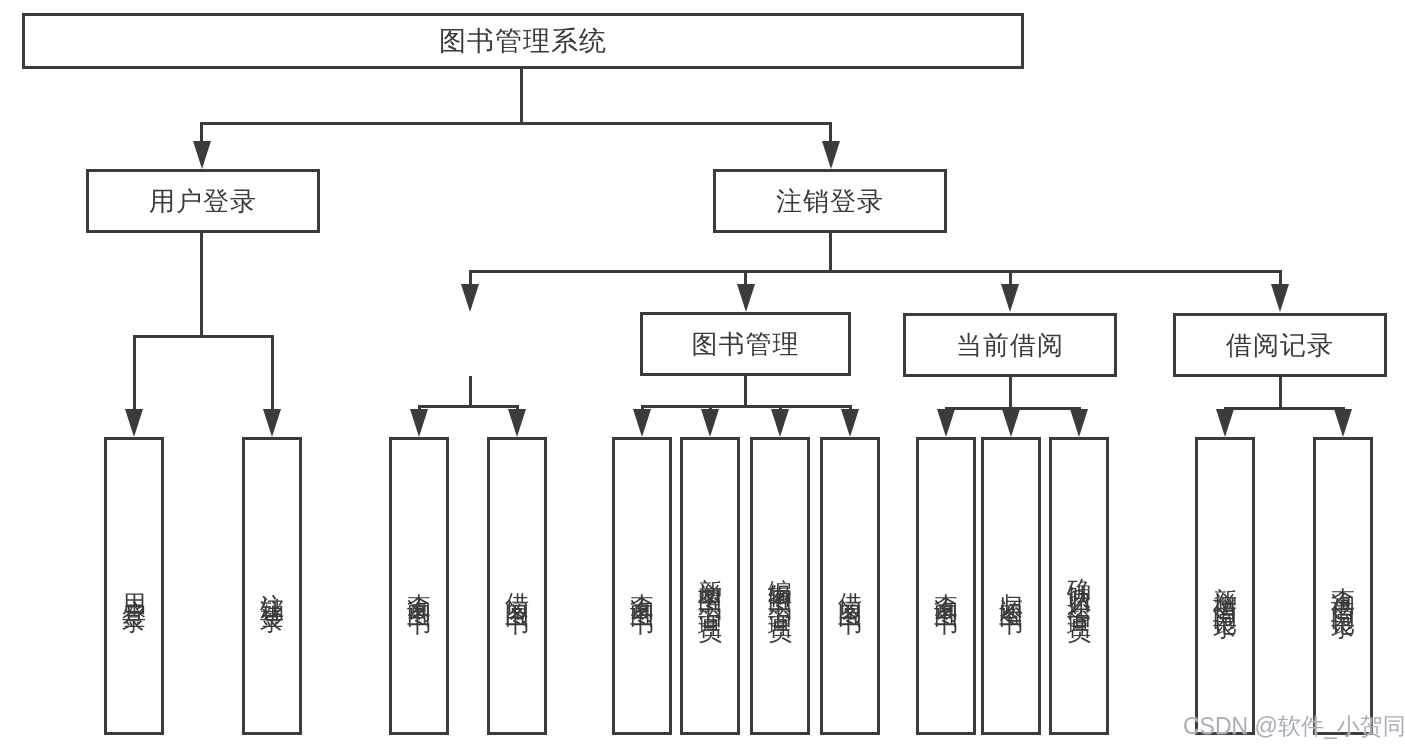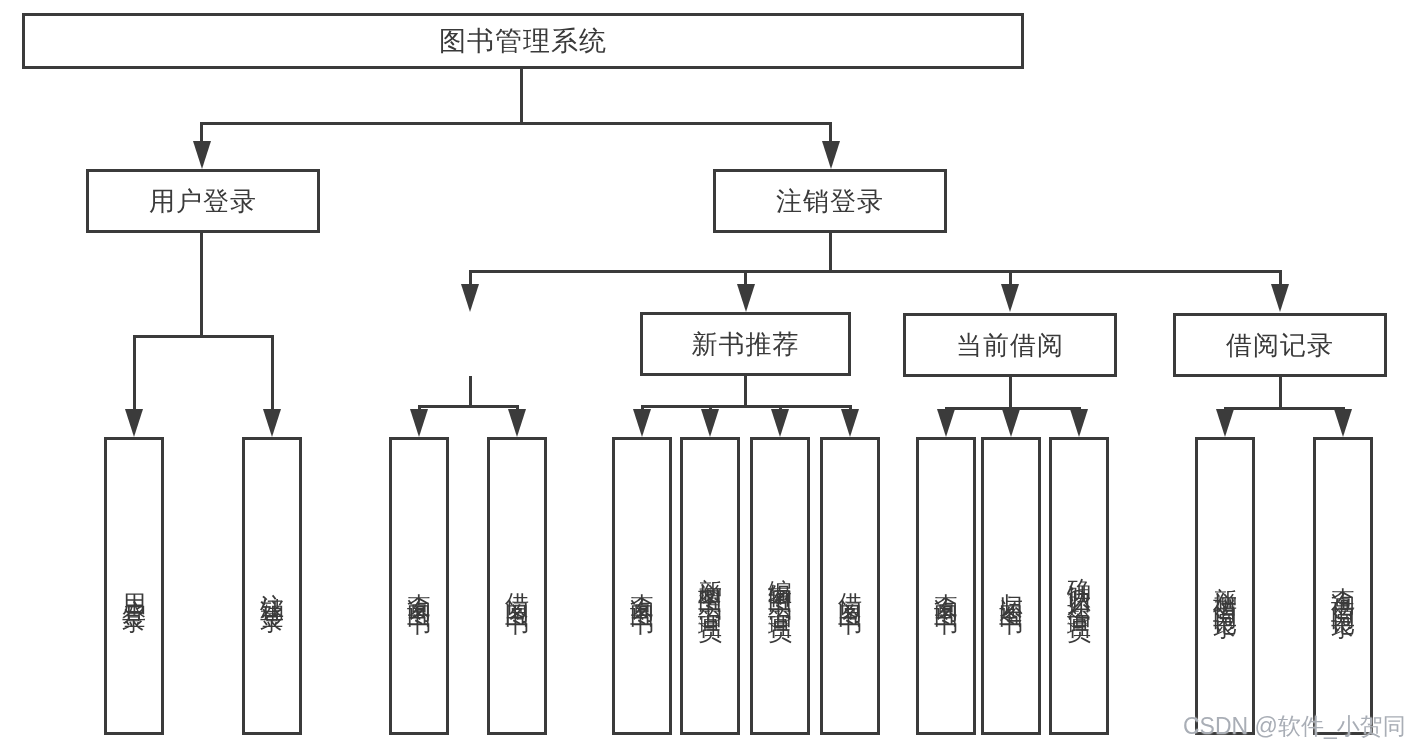--- a/index.html
+++ b/index.html
@@ -51,21 +51,21 @@
 </head>
 <body>
 
 <div id="stage">
 
   <div class="node hnode root n-root">图书管理系统</div>
 
   <div class="node hnode n-userlogin">用户登录</div>
   <div class="node hnode n-bookmgmt">注销登录</div>
 
-  <div class="node hnode n-borrowing">新书推荐</div>
+  <div class="node hnode n-borrowing">图书管理</div>
   <div class="node hnode n-record">借阅记录</div>
   <div class="node hnode n-current">当前借阅</div>
 
   <div class="node vnode leaf l1">用户登录</div>
   <div class="node vnode leaf l2">注销登录</div>
 
   <div class="node vnode leaf l3">查询图书</div>
   <div class="node vnode leaf l4">借阅图书</div>
 
   <div class="node vnode leaf l5">查询图书</div>

